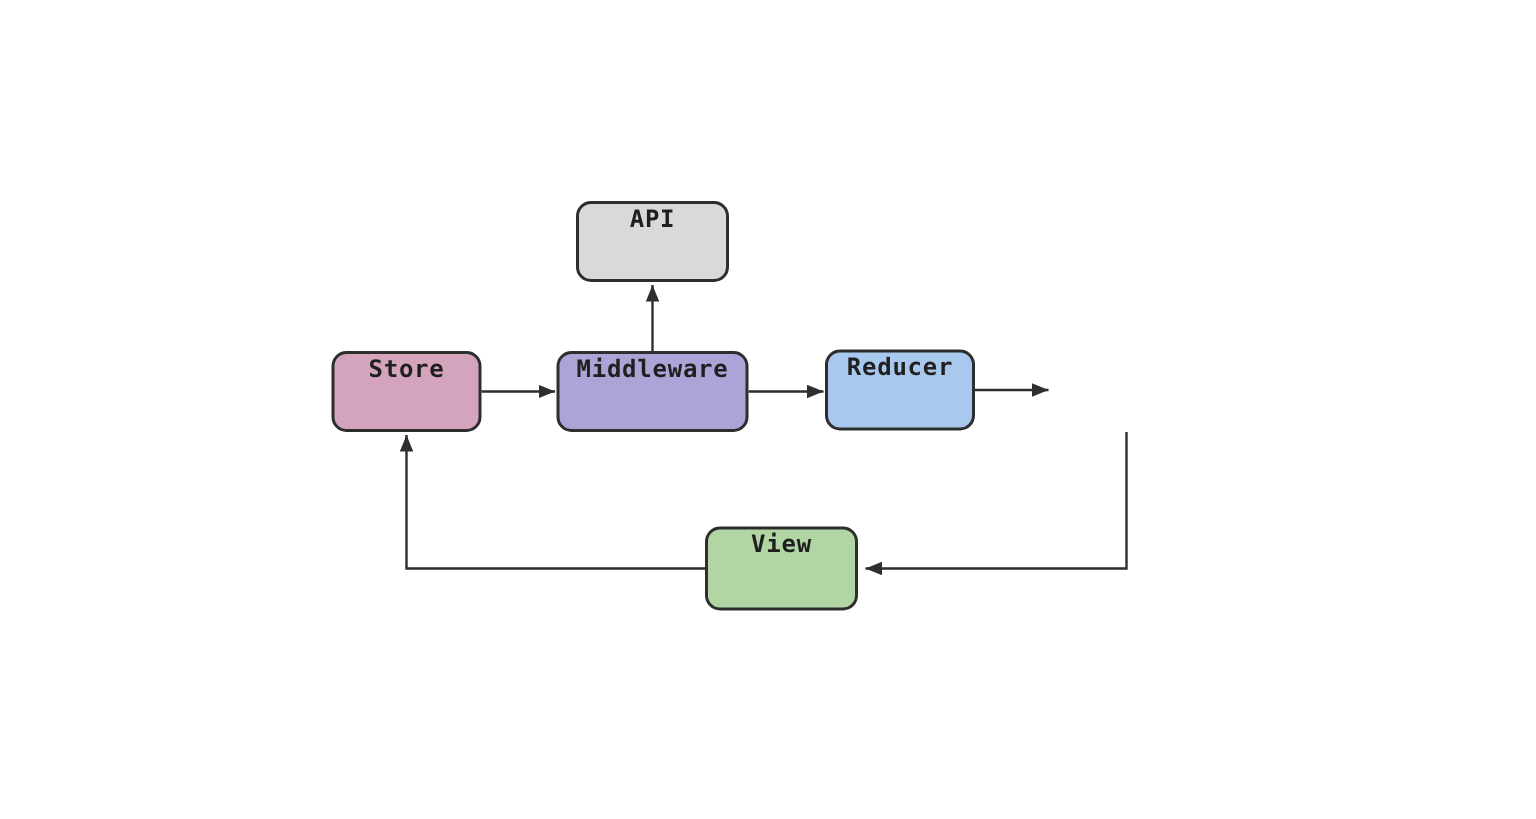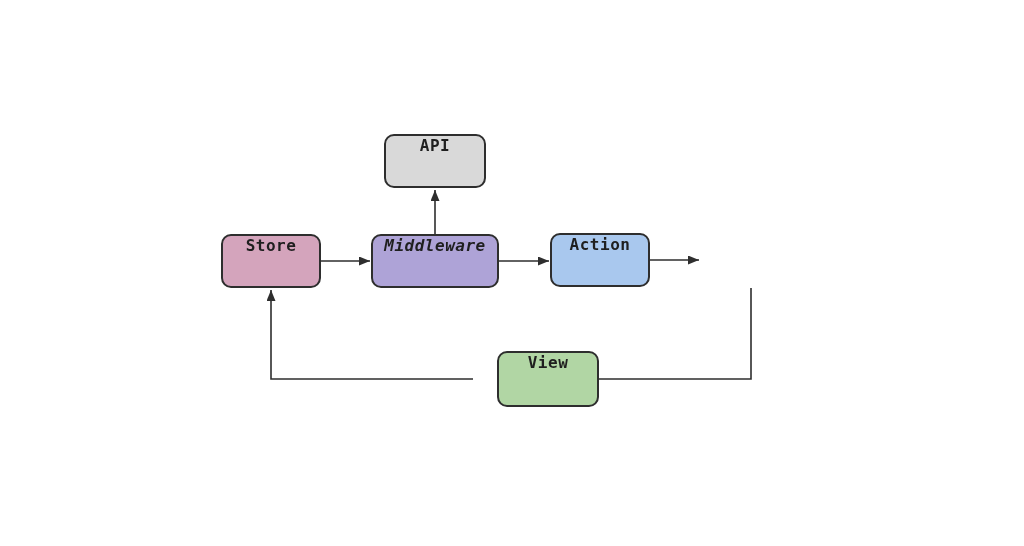--- a/index.html
+++ b/index.html
@@ -33,21 +33,21 @@
     font-size: 16px;
     font-weight: bold;
     letter-spacing: 0.5px;
     color: #1f1f1f;
   }
   .node-api        { left: 384px; top: 134px; width: 102px; height: 54px; }
   .node-action     { left: 221px; top: 234px; width: 100px; height: 54px; }
   .node-middleware { left: 371px; top: 234px; width: 128px; height: 54px; }
   .node-reducer    { left: 550px; top: 233px; width: 100px; height: 54px; }
   .node-store      { left: 700px; top: 234px; width: 100px; height: 54px; }
-  .node-view       { left: 497px; top: 351px; width: 102px; height: 56px; }
+  .node-view       { left: 470px; top: 351px; width: 102px; height: 56px; }
 </style>
 </head>
 <body>
 
 <div class="canvas" style="color: rgb(31, 31, 31);">
 
   <svg class="connectors" width="1024" height="546" viewBox="0 0 1024 546">
     <defs>
       <marker id="arrow" markerUnits="userSpaceOnUse" markerWidth="12" markerHeight="10" refX="11" refY="4.5" orient="auto">
         <path d="M0,0 L11,4.5 L0,9 Z" fill="#2e2e2e"></path>
@@ -68,26 +68,26 @@
   </svg>
 
   <div class="node node-api" style="background-color: rgb(217, 217, 217);">
     <span>API</span>
   </div>
 
   <div class="node node-action" style="background-color: rgb(212, 164, 188);">
     <span>Store</span>
   </div>
 
-  <div class="node node-middleware" style="background-color: rgb(174, 163, 215); font-style: italic;">
+  <div class="node node-middleware" style="background-color: rgb(174, 163, 215);">
     <span>Middleware</span>
   </div>
 
   <div class="node node-reducer" style="background-color: rgb(169, 200, 238);">
-    <span>Action</span>
+    <span>Reducer</span>
   </div>
 
 
   <div class="node node-view" style="background-color: rgb(177, 214, 164);">
     <span>View</span>
   </div>
 
 </div>
 
 </body></html>

